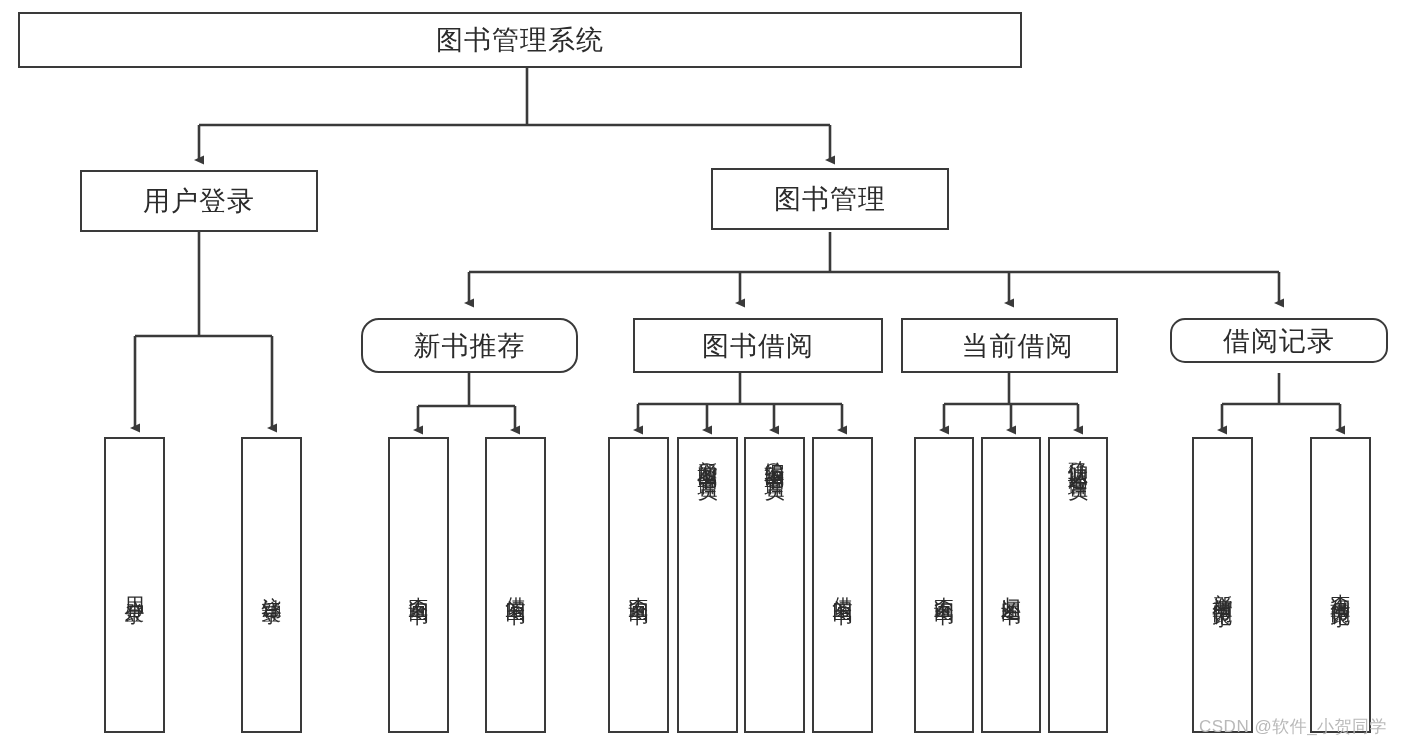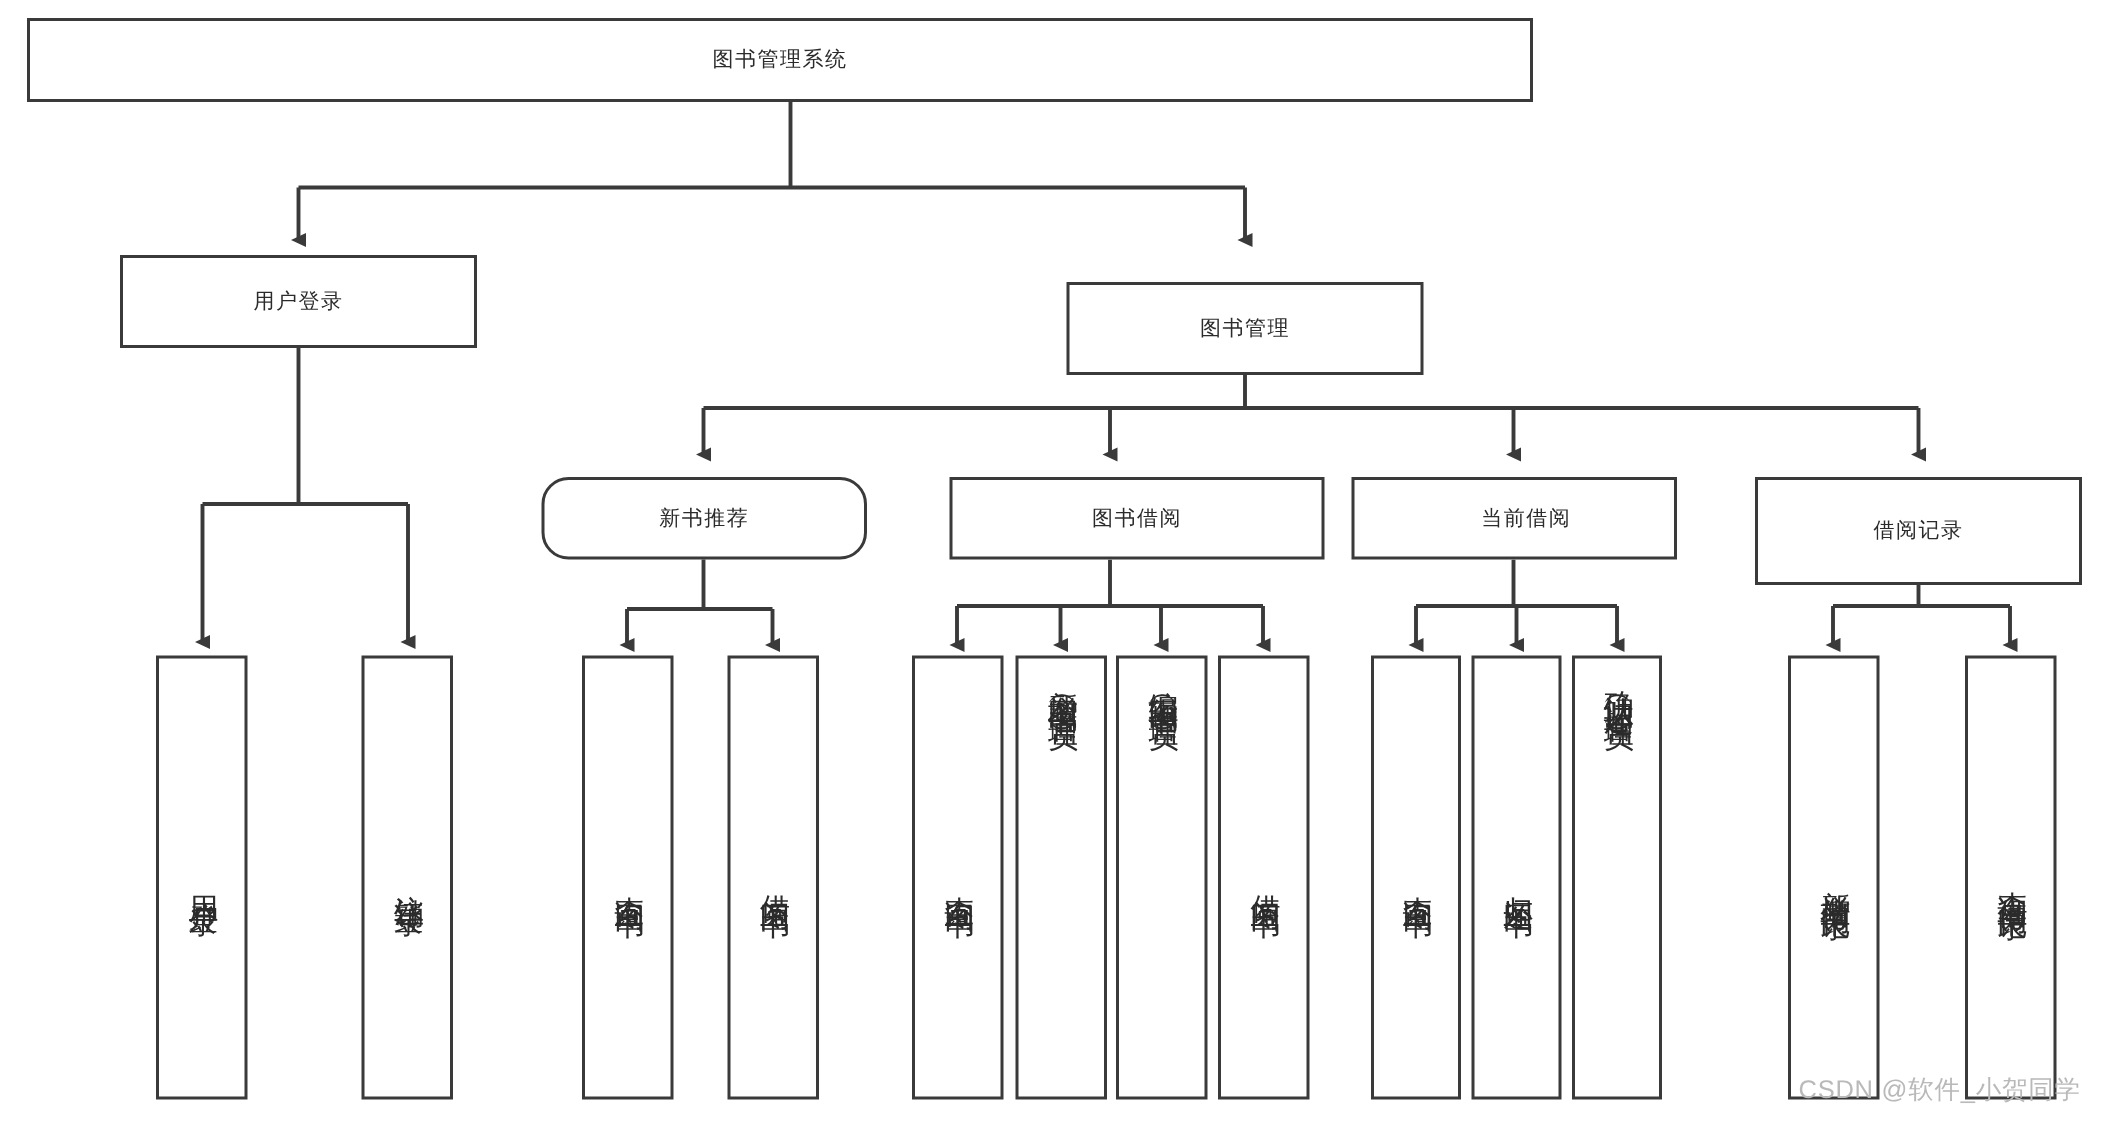--- a/index.html
+++ b/index.html
@@ -29,21 +29,21 @@
     position: absolute;
     box-sizing: border-box;
     border: 2px solid #3a3a3a;
     background: #ffffff;
     display: flex;
     align-items: center;
     justify-content: center;
     color: #2b2b2b;
   }
   .node.h {
-    font-size: 14px;
+    font-size: 27px;
     letter-spacing: 1px;
     text-align: right;
   }
   .node.v {
     font-size: 20px;
     padding-top: 4px;
   }
   .vlabel {
     writing-mode: vertical-rl;
     text-orientation: upright;
@@ -119,34 +119,34 @@
     </g>
   </svg>
 
   <div class="node h" style="left:18px; top:12px; width:1004px; height:56px;">
     <span>图书管理系统</span>
   </div>
 
   <div class="node h" style="left:80px; top:170px; width:238px; height:62px;">
     <span>用户登录</span>
   </div>
-  <div class="node h" style="left:711px; top:188px; width:238px; height:62px;">
+  <div class="node h" style="left:711px; top:168px; width:238px; height:62px;">
     <span>图书管理</span>
   </div>
 
   <div class="node h" style="left:361px; top:318px; width:217px; height:55px;border-radius:18px;">
     <span>新书推荐</span>
   </div>
   <div class="node h" style="left:633px; top:318px; width:250px; height:55px;">
     <span>图书借阅</span>
   </div>
   <div class="node h" style="left:901px; top:318px; width:217px; height:55px;padding-left:16px;">
     <span>当前借阅</span>
   </div>
-  <div class="node h" style="left:1170px; top:318px; width:218px; height:72px;">
+  <div class="node h" style="left:1170px; top:318px; width:218px; height:45px;border-radius:15px;">
     <span>借阅记录</span>
   </div>
 
   <div class="node v" style="left:104px; top:437px; width:61px; height:296px;">
     <span class="vlabel">用户登录</span>
   </div>
   <div class="node v" style="left:241px; top:437px; width:61px; height:296px;">
     <span class="vlabel">注销登录</span>
   </div>
 

